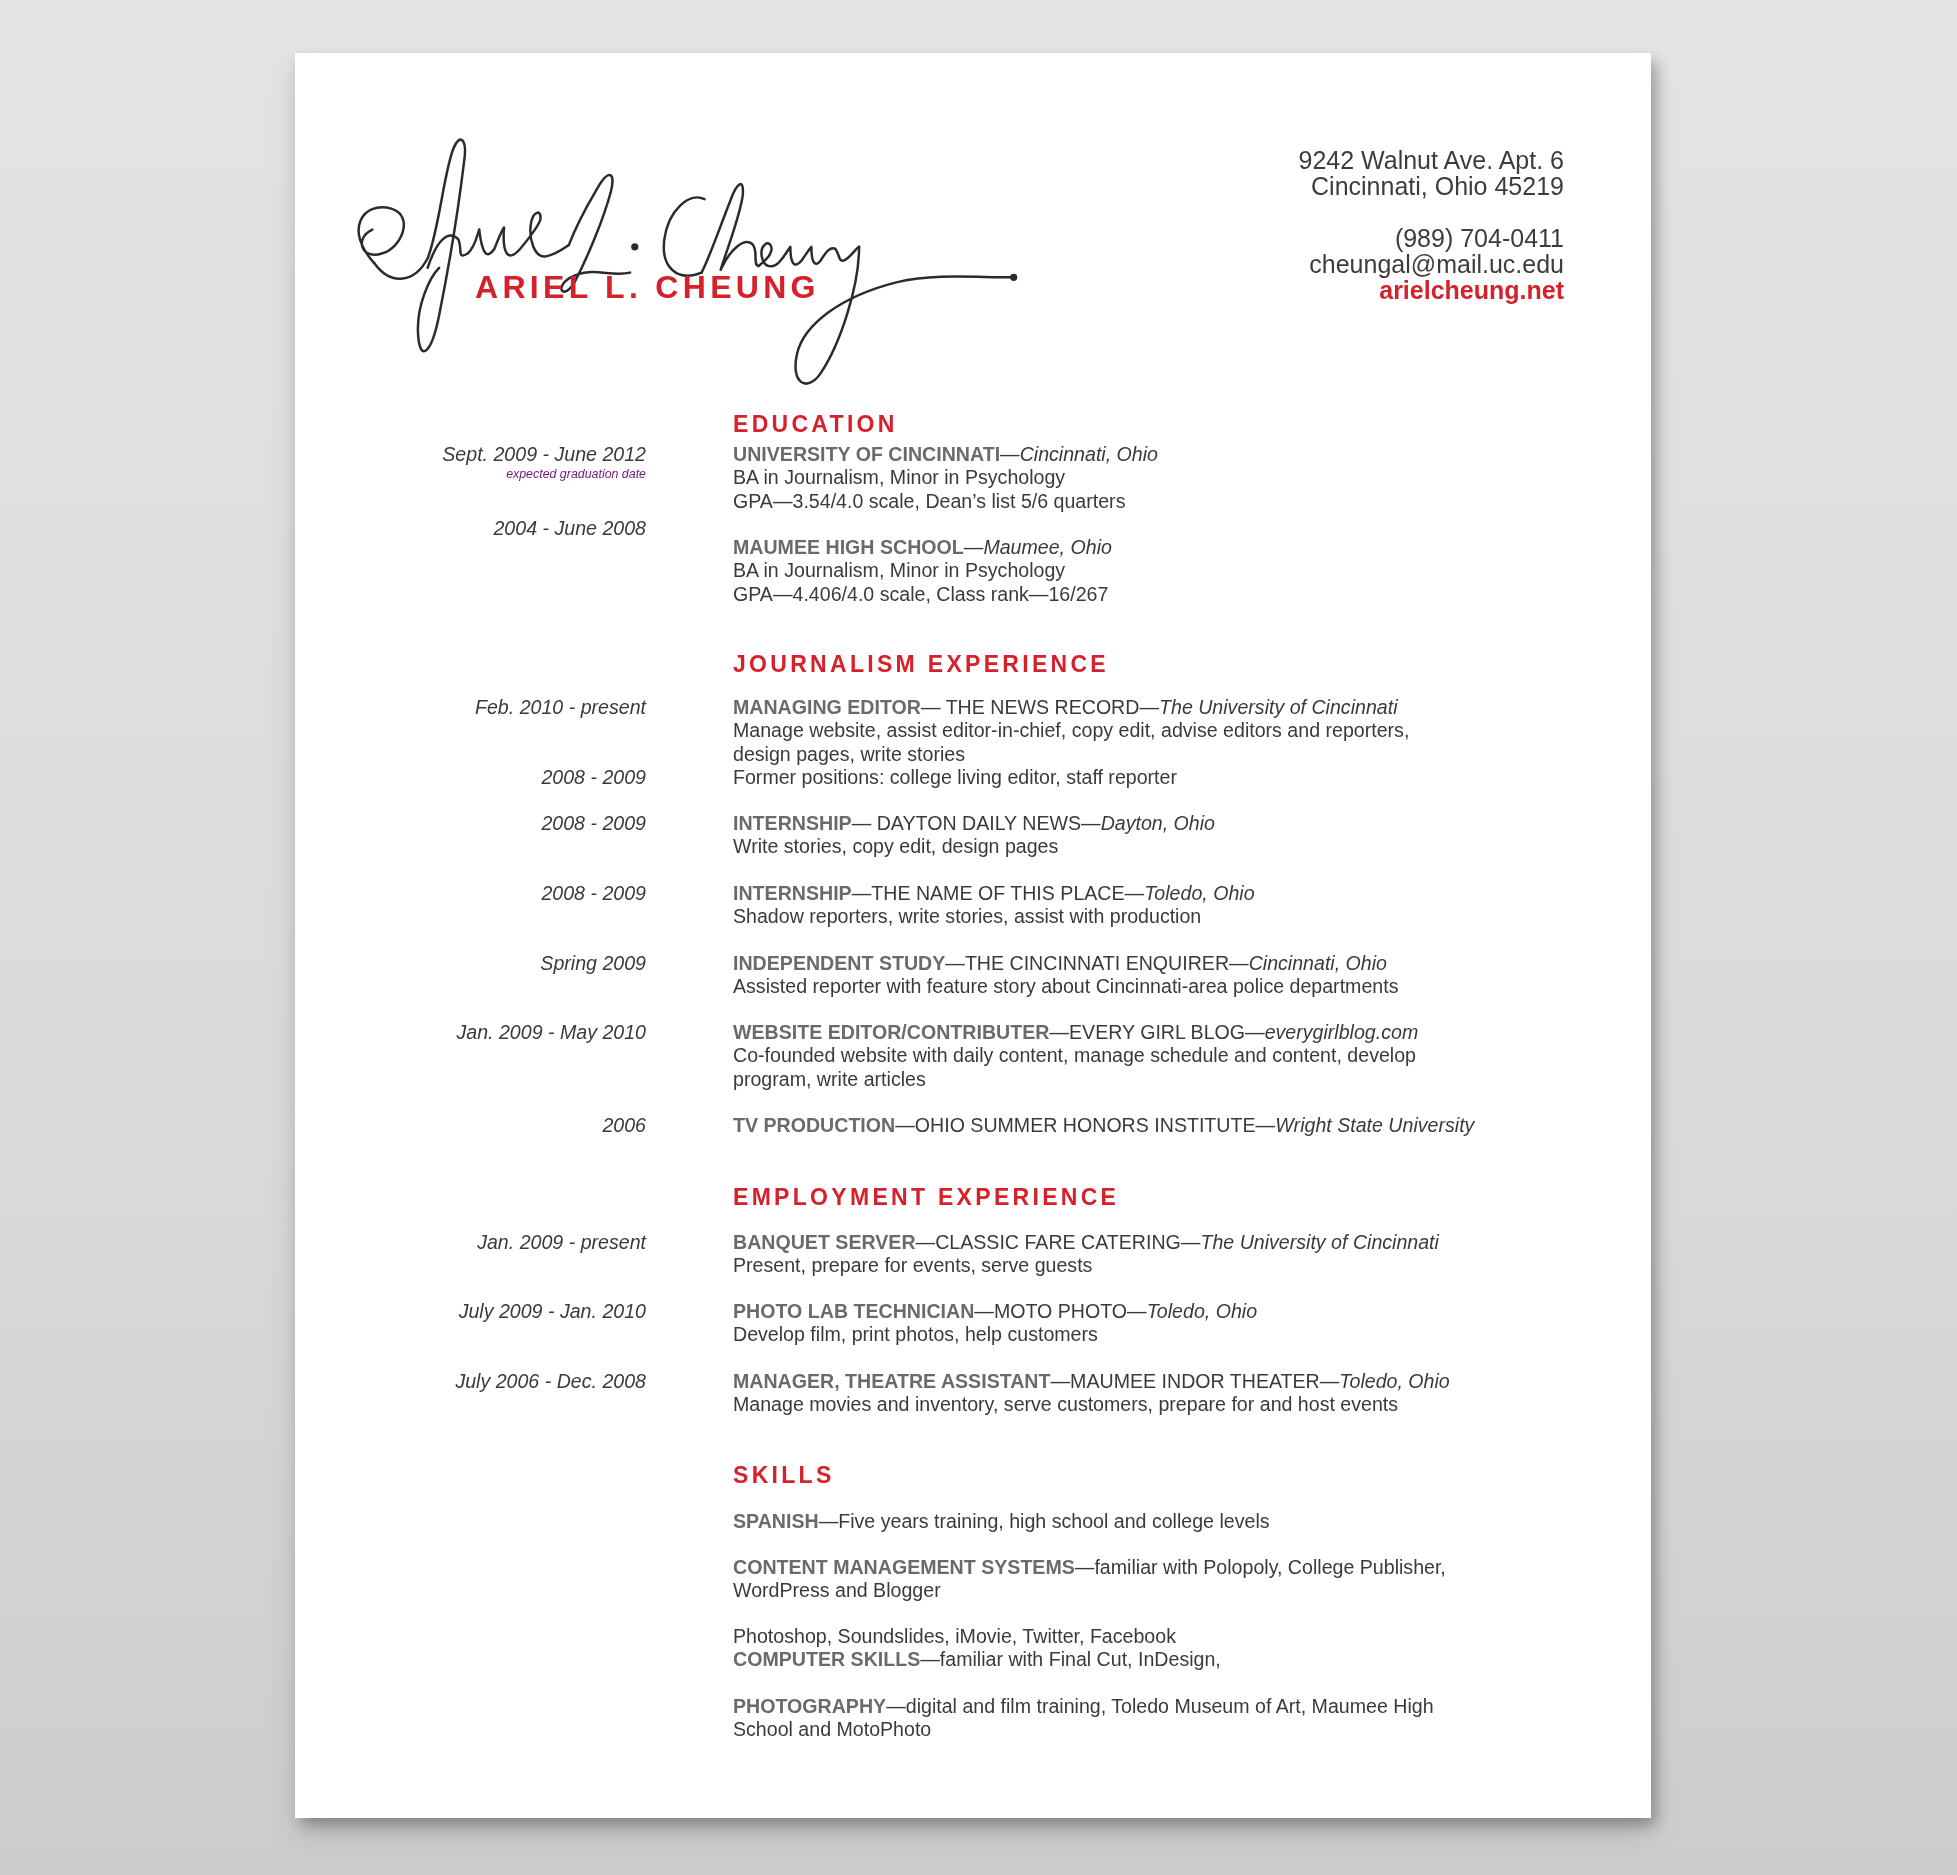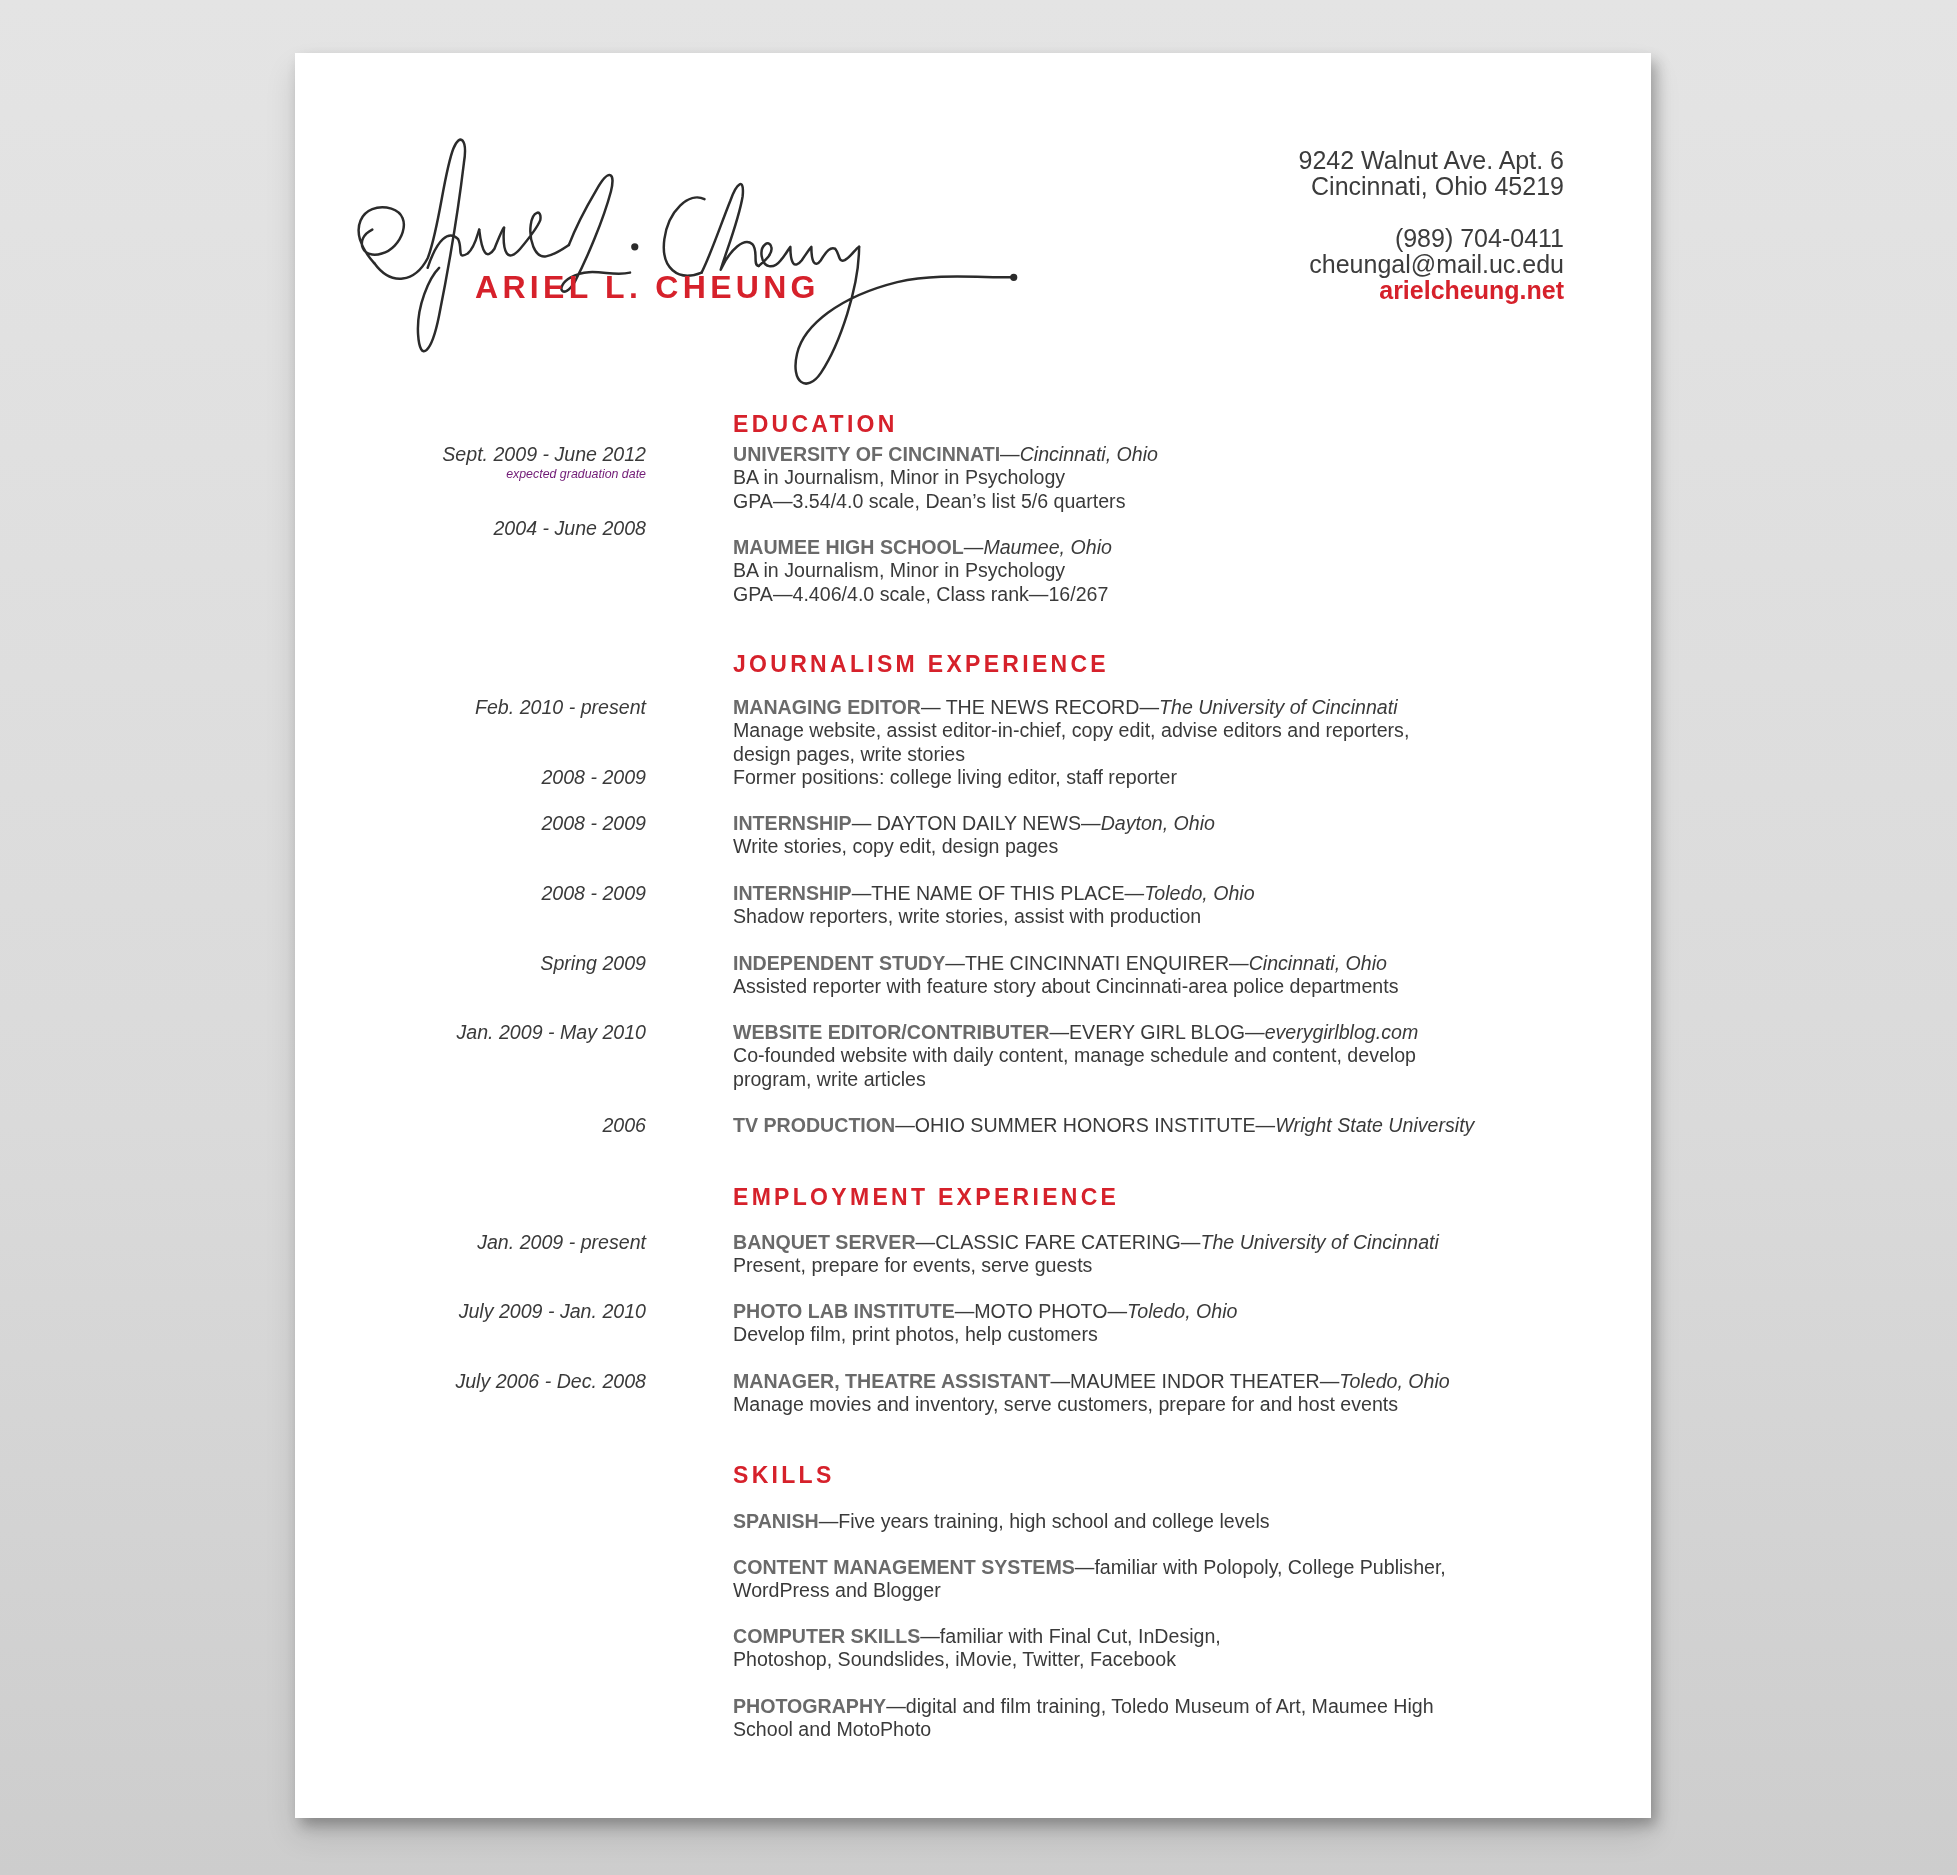--- a/index.html
+++ b/index.html
@@ -224,21 +224,21 @@
     <div class="date">Jan. 2009 - present</div>
     <div class="entry">
       <span class="line"><span class="label">BANQUET SERVER</span><span class="org">—CLASSIC FARE CATERING—</span><span class="loc">The University of Cincinnati</span></span>
       <span class="line">Present, prepare for events, serve guests</span>
     </div>
   </div>
 
   <div class="row" style="top:1247px;">
     <div class="date">July 2009 - Jan. 2010</div>
     <div class="entry">
-      <span class="line"><span class="label">PHOTO LAB INSTITUTE</span><span class="org">—MOTO PHOTO—</span><span class="loc">Toledo, Ohio</span></span>
+      <span class="line"><span class="label">PHOTO LAB TECHNICIAN</span><span class="org">—MOTO PHOTO—</span><span class="loc">Toledo, Ohio</span></span>
       <span class="line">Develop film, print photos, help customers</span>
     </div>
   </div>
 
   <div class="row" style="top:1317px;">
     <div class="date">July 2006 - Dec. 2008</div>
     <div class="entry">
       <span class="line"><span class="label">MANAGER, THEATRE ASSISTANT</span><span class="org">—MAUMEE INDOR THEATER—</span><span class="loc">Toledo, Ohio</span></span>
       <span class="line">Manage movies and inventory, serve customers, prepare for and host events</span>
     </div>
@@ -254,22 +254,22 @@
 
   <div class="row" style="top:1503px;">
     <div class="entry">
       <span class="line"><span class="label">CONTENT MANAGEMENT SYSTEMS</span><span>—familiar with Polopoly, College Publisher,</span></span>
       <span class="line">WordPress and Blogger</span>
     </div>
   </div>
 
   <div class="row" style="top:1572px;">
     <div class="entry">
+      <span class="line">Photoshop, Soundslides, iMovie, Twitter, Facebook</span>
       <span class="line"><span class="label">COMPUTER SKILLS</span><span>—familiar with Final Cut, InDesign,</span></span>
-      <span class="line">Photoshop, Soundslides, iMovie, Twitter, Facebook</span>
     </div>
   </div>
 
   <div class="row" style="top:1642px;">
     <div class="entry">
       <span class="line"><span class="label">PHOTOGRAPHY</span><span>—digital and film training, Toledo Museum of Art, Maumee High</span></span>
       <span class="line">School and MotoPhoto</span>
     </div>
   </div>
 

